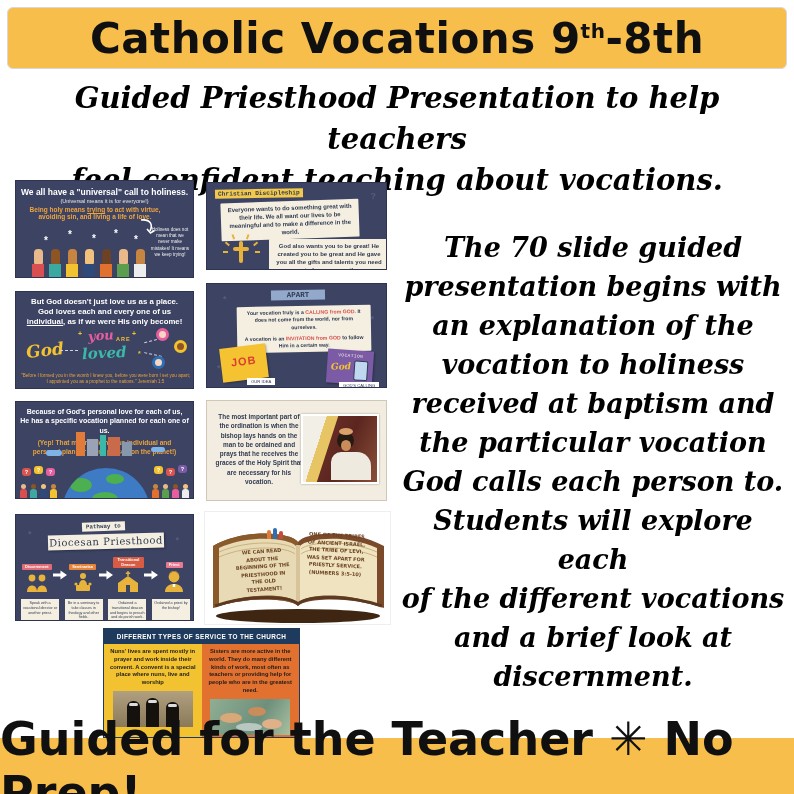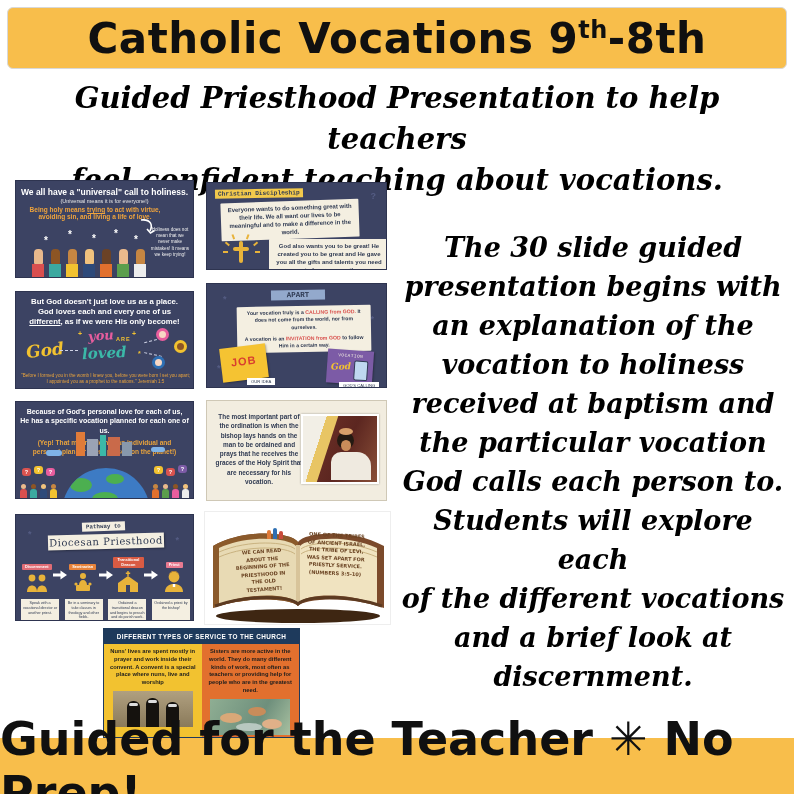--- a/index.html
+++ b/index.html
@@ -6,21 +6,21 @@
   body{width:794px;height:794px;background:#fff;position:relative;overflow:hidden;
        font-family:"Liberation Sans",sans-serif;color:#222}
   .abs{position:absolute}
   .pre{white-space:pre-line}
   .u{text-decoration:underline}
 
   
   .banner-top{position:absolute;left:7px;top:7px;width:778px;height:60px;background:#F8BE4B;
       border:1px solid #d8d8d8;border-radius:6px;display:flex;align-items:center;justify-content:center}
   .banner-top .t{font-family:"DejaVu Sans",sans-serif;font-weight:800;font-size:42px;color:#101010;letter-spacing:.5px}
-  .banner-top sup{font-size:24px;vertical-align:super}
+  .banner-top sup{font-size:20px;vertical-align:super}
   .banner-bottom{position:absolute;left:0;top:738px;width:794px;height:56px;background:#F8BE4B;
       display:flex;align-items:center;justify-content:center}
   .banner-bottom .t{font-family:"DejaVu Sans",sans-serif;font-weight:800;font-size:46px;color:#101010}
 
   .tagline{position:absolute;left:0;top:78px;width:794px;text-align:center;
       font-family:"DejaVu Serif",serif;font-style:italic;font-weight:bold;font-size:29px;line-height:41px;color:#000}
   .desc{position:absolute;left:398px;top:228px;width:390px;text-align:center;
       font-family:"DejaVu Serif",serif;font-style:italic;font-weight:bold;font-size:27px;line-height:39px;color:#000}
 
   
@@ -154,21 +154,21 @@
 </head>
 <body>
 
 <div class="banner-top">
   <div class="t"><span>Catholic Vocations 9</span><sup>th</sup><span>-8th</span></div>
 </div>
 
 <div class="tagline pre">Guided Priesthood Presentation to help teachers
 feel confident teaching about vocations.</div>
 
-<div class="desc pre">The 30 slide guided
+<div class="desc pre">The 70 slide guided
 presentation begins with
 an explanation of the
 vocation to holiness
 received at baptism and
 the particular vocation
 God calls each person to.
 Students will explore each
 of the different vocations
 and a brief look at
 discernment.</div>
@@ -235,21 +235,21 @@
     <span class="ray" style="left:2px;top:-3px;transform:rotate(70deg)"></span>
     <span class="ray" style="right:3px;top:-3px;transform:rotate(-70deg)"></span>
   </div>
   <div class="s2-box2 creambox">God also wants you to be great! He created you to be great and He gave you all the gifts and talents you need to become great!</div>
 </div>
 
 <div class="slide navy s3">
   <div class="s3-l">
     <div>But God doesn't just love us as a place.</div>
     <div>God loves each and every one of us</div>
-    <div><span class="u">different</span><span>, as if we were His only become!</span></div>
+    <div><span class="u">individual</span><span>, as if we were His only become!</span></div>
   </div>
   <div class="s3-art">
     <span class="w-god">God</span>
     <span class="w-you">you</span>
     <span class="w-are">are</span>
     <span class="w-loved">loved</span>
     <span class="sprk" style="left:62px;top:2px">+</span>
     <span class="sprk" style="left:116px;top:2px">+</span>
     <span class="sprk" style="left:122px;top:22px">*</span>
     <div class="dash" style="left:44px;top:22px"></div>

